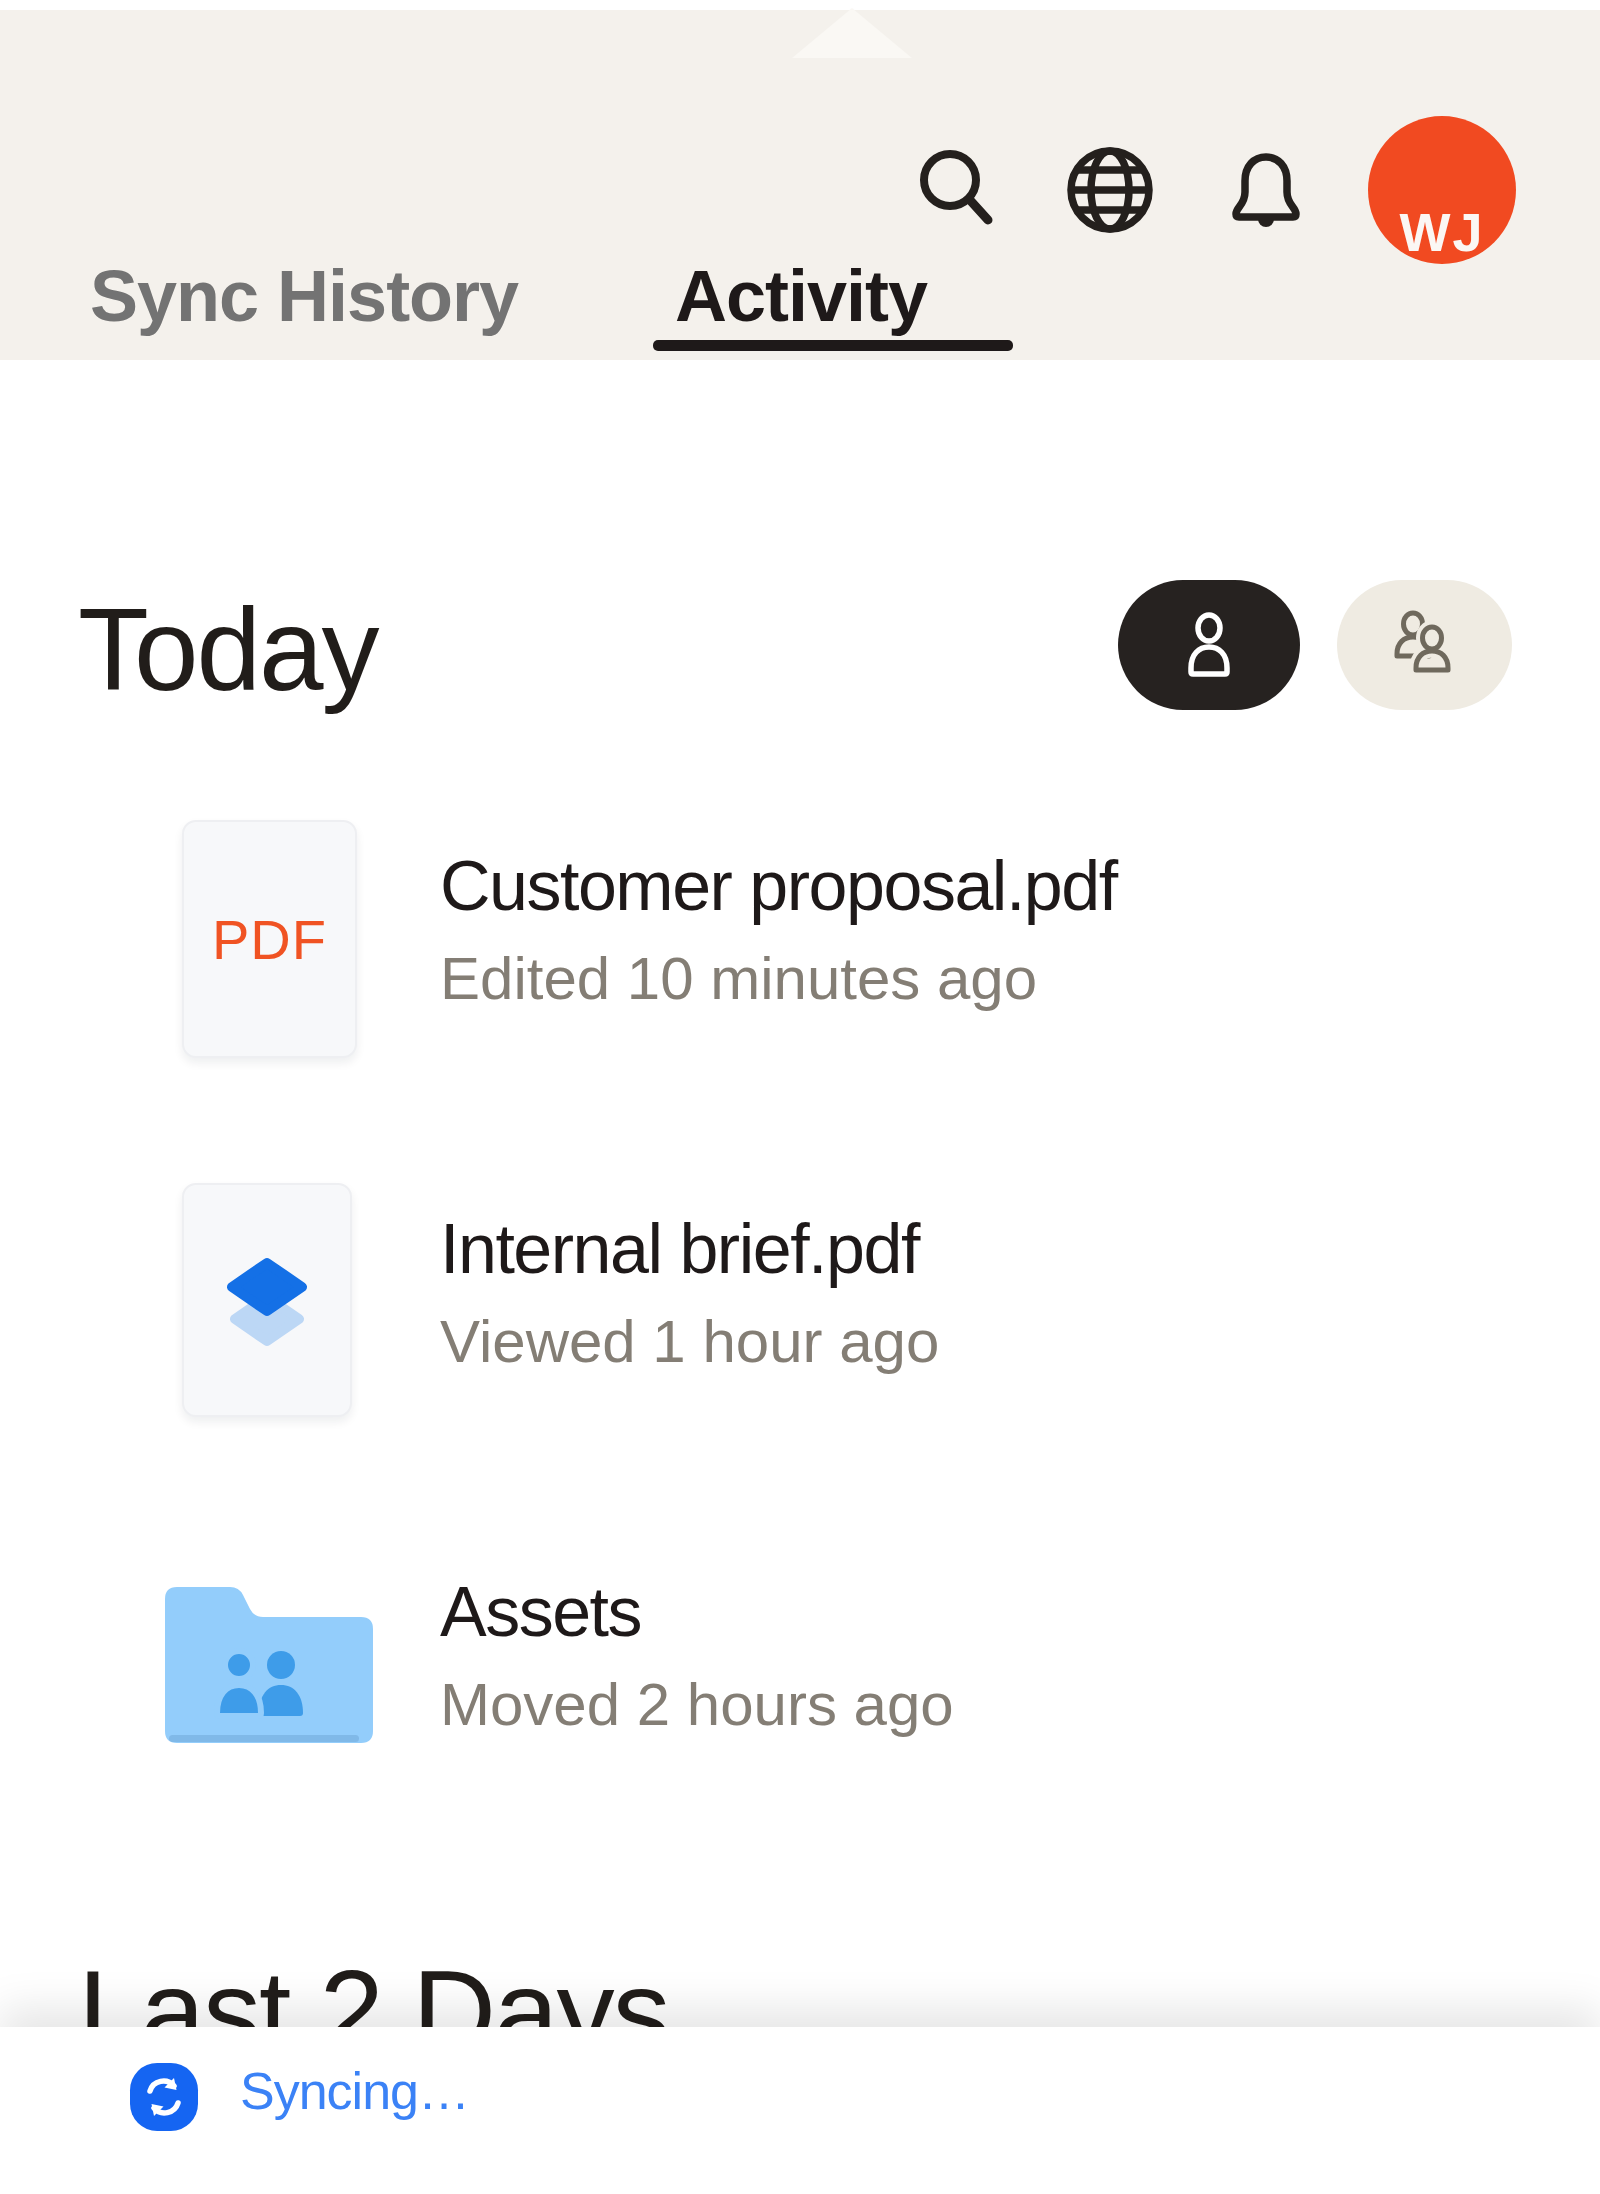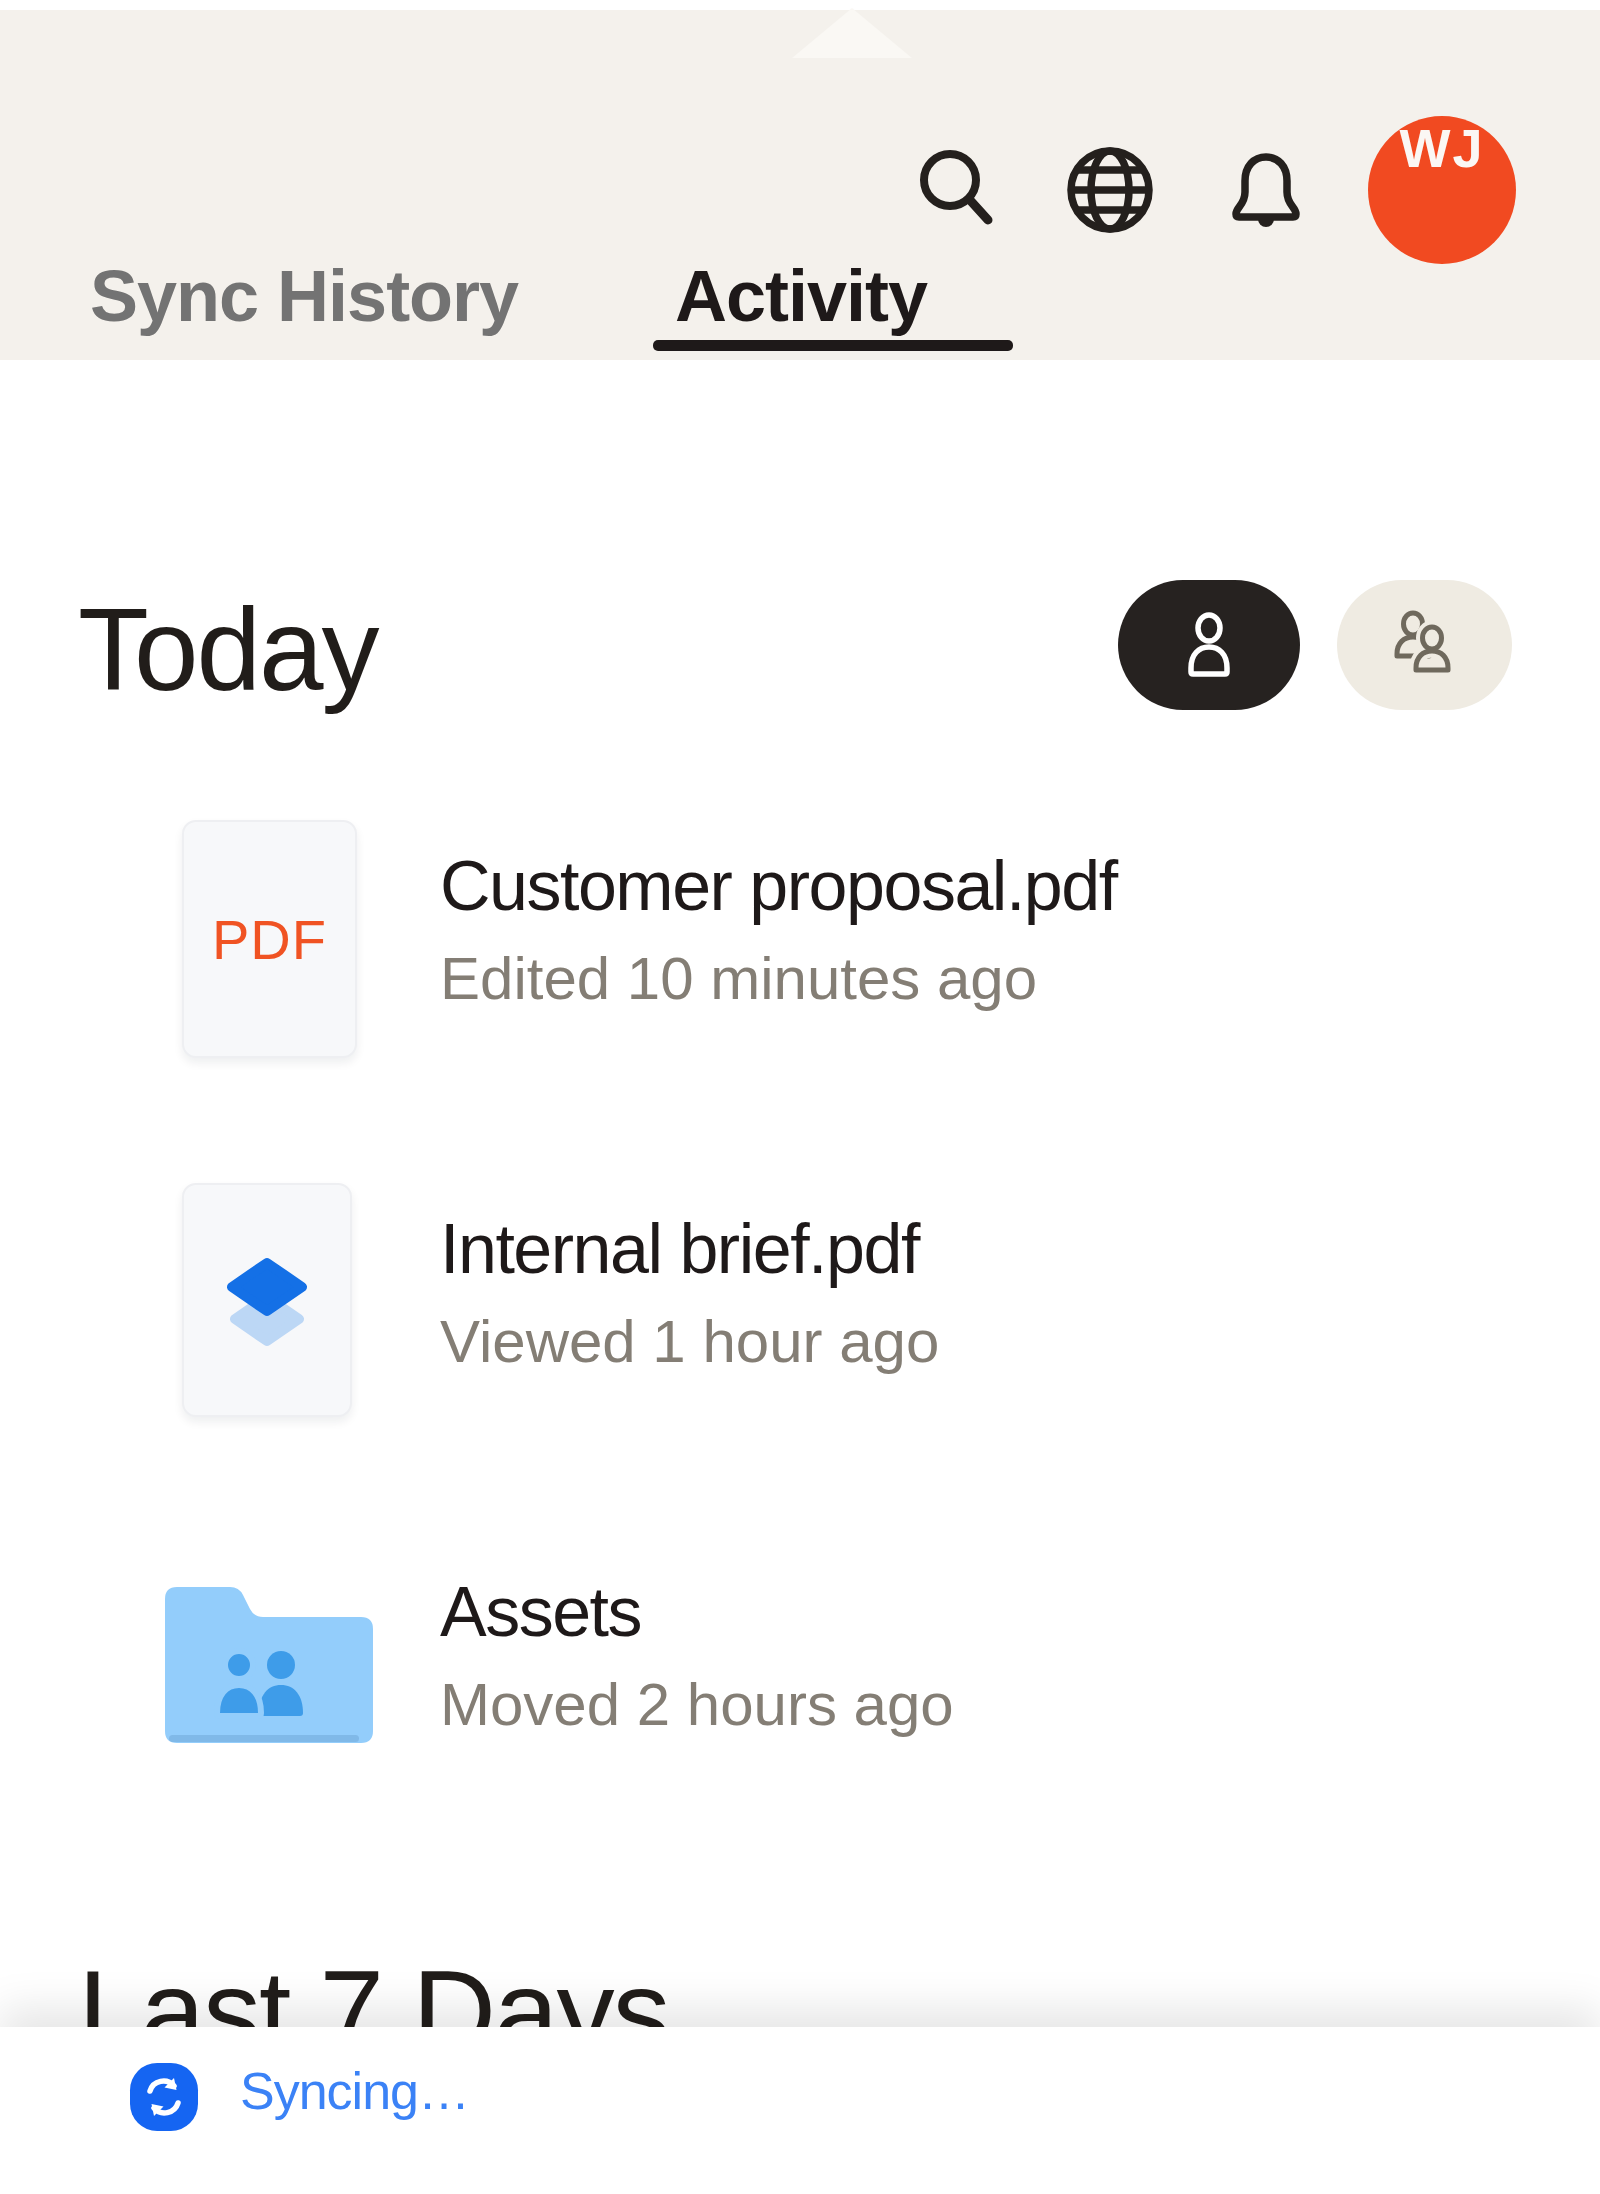--- a/index.html
+++ b/index.html
@@ -10,21 +10,21 @@
   .header{position:absolute;left:0;top:0;width:1600px;height:360px;background:#f4f1ec;}
   .top-strip{position:absolute;left:0;top:0;width:1600px;height:10px;background:#ffffff;}
   .caret{position:absolute;left:792px;top:8px;width:0;height:0;
          border-left:60px solid transparent;border-right:60px solid transparent;
          border-bottom:50px solid #faf8f4;}
 
   .icon-btn{position:absolute;background:none;border:none;padding:0;cursor:pointer;}
   .icon-btn svg{display:block;}
 
   .avatar{position:absolute;left:1368px;top:116px;width:148px;height:148px;border-radius:50%;
-          background:#f14a21;display:flex;align-items:flex-start;justify-content:center;
+          background:#f14a21;display:flex;align-items:flex-end;justify-content:center;
           border:none;cursor:pointer;}
   .avatar span{color:#fbf7f4;font-size:54px;font-weight:bold;letter-spacing:2px;}
 
   .tab{position:absolute;top:255px;background:none;border:none;padding:0;cursor:pointer;
        font-family:"Liberation Sans",sans-serif;font-size:72px;font-weight:bold;letter-spacing:-1px;}
   .tab.inactive{left:90px;color:#737373;}
   .tab.active{left:675px;color:#1e1919;}
   .tab-underline{position:absolute;left:653px;top:340px;width:360px;height:11px;
                  background:#1e1919;border-radius:5px;}
 
@@ -154,21 +154,21 @@
         <circle cx="84" cy="90" r="14" fill="#3e9ce9" stroke="#93cdfb" stroke-width="6"></circle>
         <path d="M62 138 c0-18 9-28 22-28 s22 10 22 28 q0 3 -3 3 h-38 q-3 0 -3 -3 z" fill="#3e9ce9" stroke="#93cdfb" stroke-width="6" stroke-linejoin="round"></path>
       </svg>
     </div>
     <div class="row-text rt3">
       <div class="title">Assets</div>
       <div class="subtitle">Moved 2 hours ago</div>
     </div>
   </div>
 
-  <div class="section-heading heading-last7">Last 7 Days</div>
+  <div class="section-heading heading-last7">Last 2 Days</div>
 
   <div class="toast">
     <div class="sync-badge">
       <svg width="48" height="48" viewBox="0 0 48 48">
         <path d="M34 13 a14 14 0 0 0 -24 5" fill="none" stroke="#ffffff" stroke-width="5.5" stroke-linecap="round"></path>
         <path d="M34 5 l2.5 12 -12 -2.5 z" fill="#ffffff"></path>
         <path d="M14 35 a14 14 0 0 0 24 -5" fill="none" stroke="#ffffff" stroke-width="5.5" stroke-linecap="round"></path>
         <path d="M14 43 l-2.5 -12 12 2.5 z" fill="#ffffff"></path>
       </svg>
     </div>

